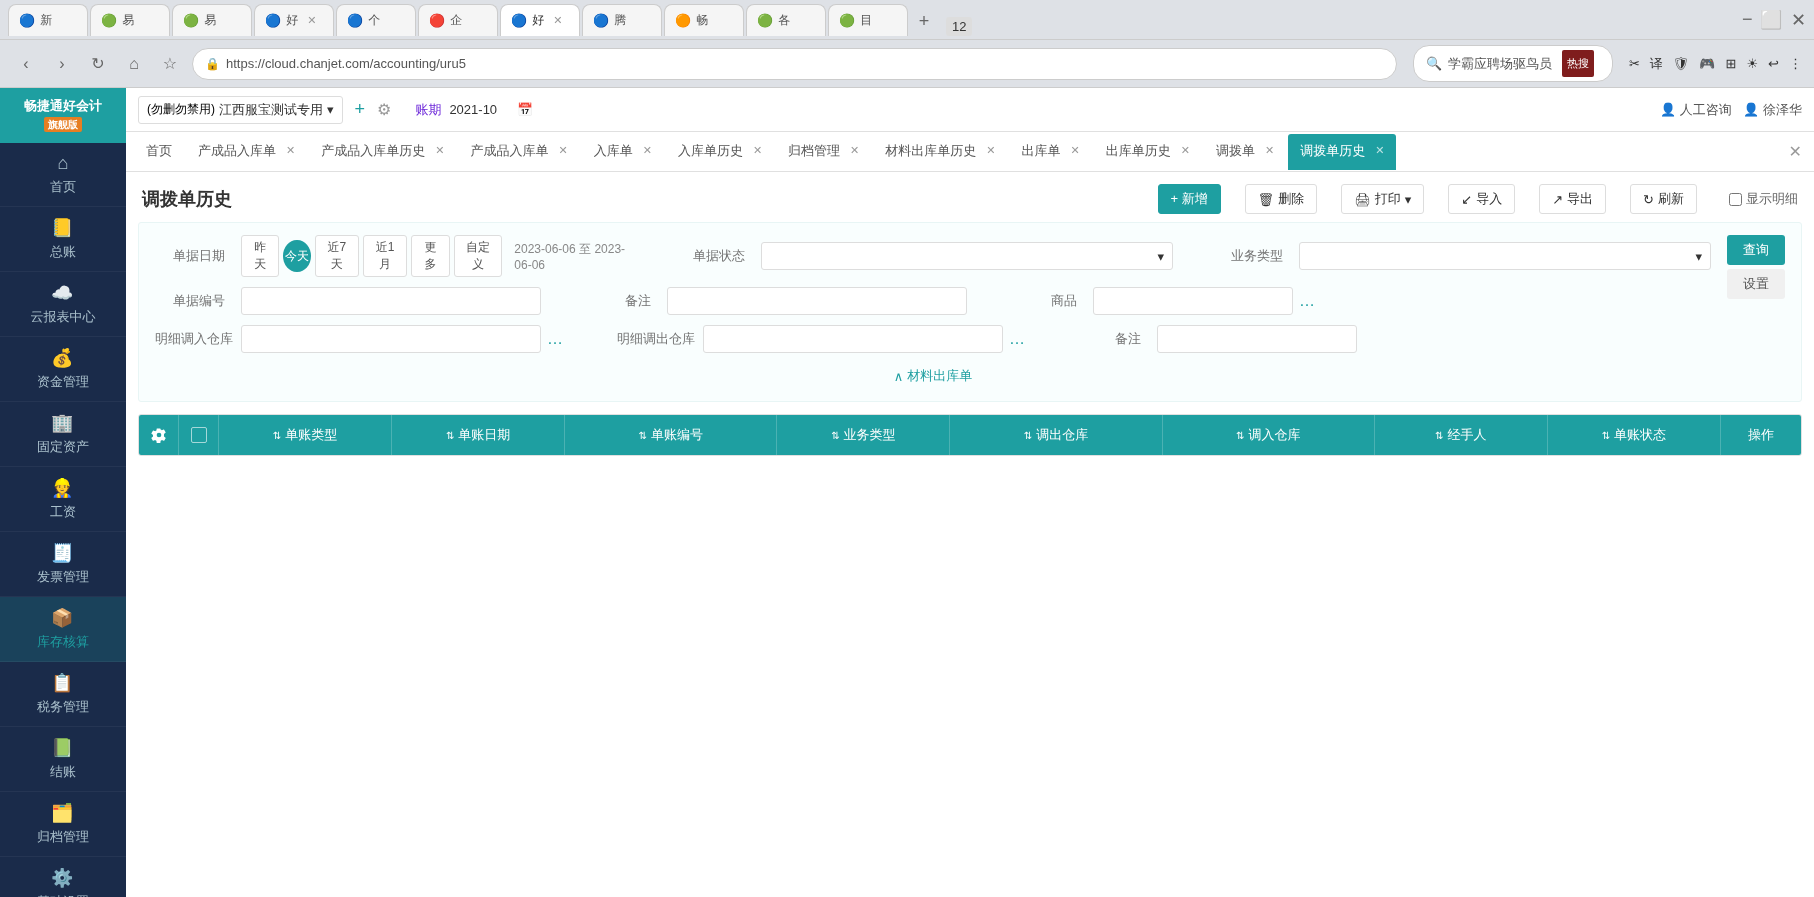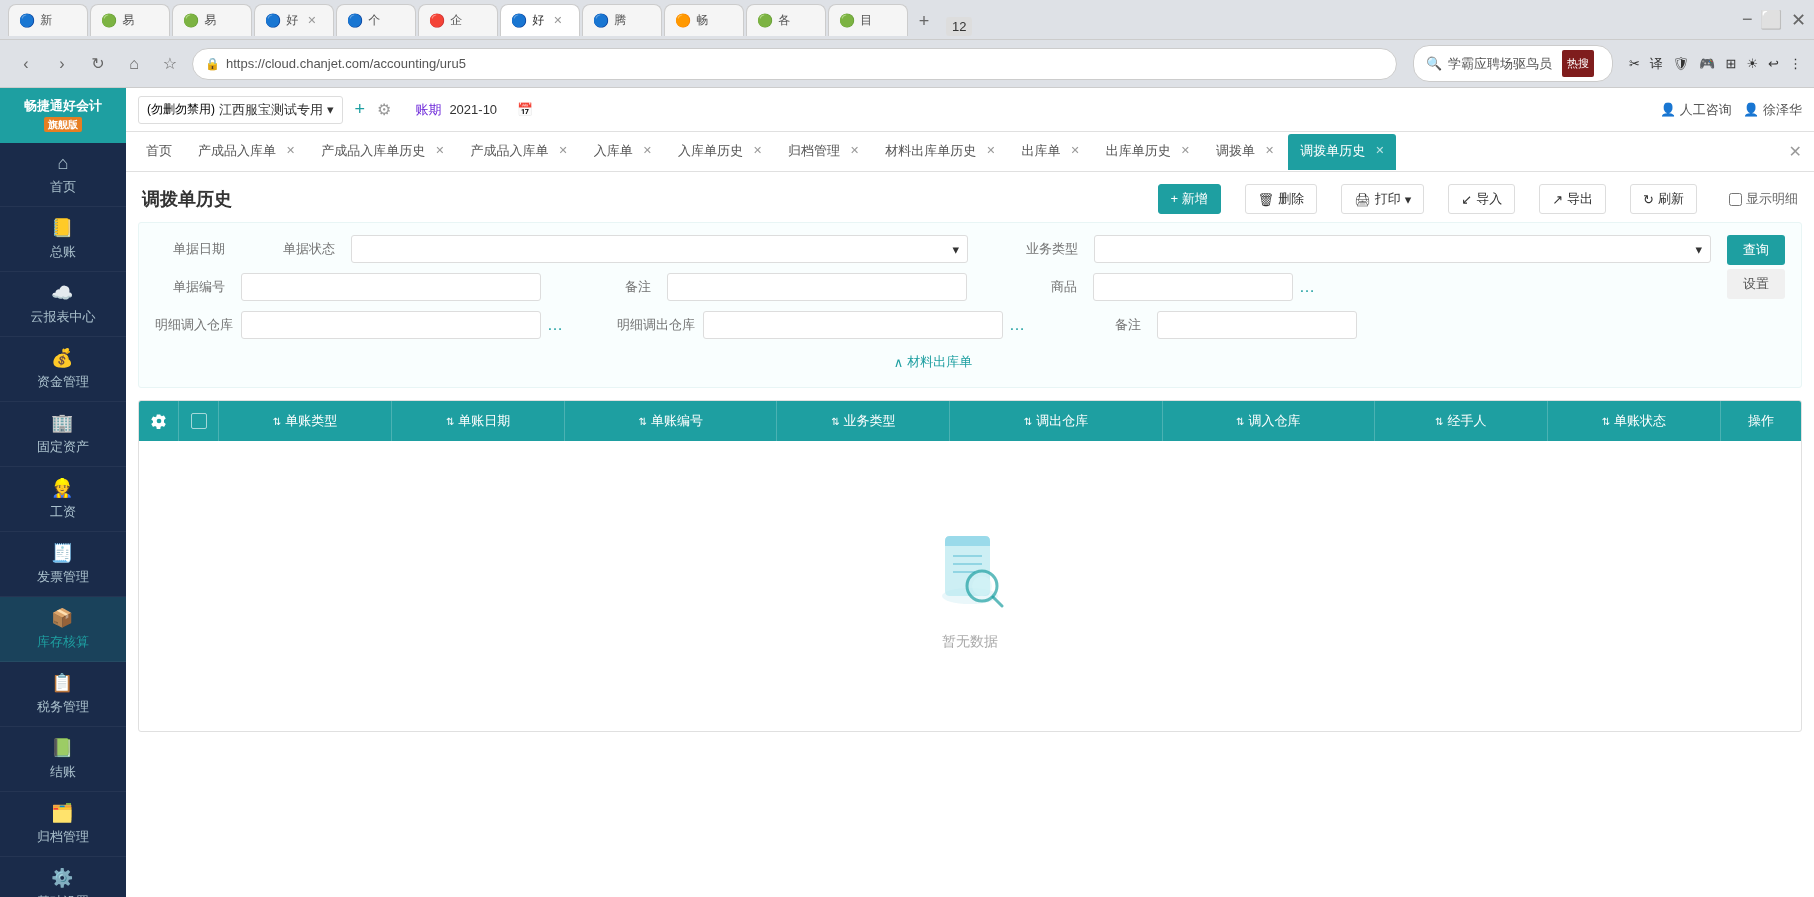--- a/index.html
+++ b/index.html
@@ -354,20 +354,29 @@
           </div>
         </div>
       </div>
 
       <div class="filter-area">
         <div style="display:flex;gap:16px;align-items:flex-start;">
           <div style="flex:1;">
 
             <div class="filter-row">
               <span class="filter-label">单据日期</span>
+              <div class="filter-date-group">
+                <button class="date-btn">昨天</button>
+                <button class="date-btn active" style="background: rgb(30, 159, 161); color: rgb(255, 255, 255); border: none; border-radius: 50%; width: 32px; height: 32px; display: inline-flex; align-items: center; justify-content: center; font-size: 12px; cursor: pointer; padding: 0px;">今天</button>
+                <button class="date-btn">近7天</button>
+                <button class="date-btn">近1月</button>
+                <button class="date-btn">更多</button>
+                <button class="date-btn">自定义</button>
+                <span class="date-range-text">2023-06-06 至 2023-06-06</span>
+              </div>
               <span class="filter-label" style="margin-left:24px;">单据状态</span>
               <div class="filter-select" style="min-width:220px;flex:1;">
                 <span style="color:#ccc;font-size:13px;"></span>
                 <span>▾</span>
               </div>
               <span class="filter-label" style="margin-left:24px;">业务类型</span>
               <div class="filter-select" style="min-width:220px;flex:1;">
                 <span style="color:#ccc;font-size:13px;"></span>
                 <span>▾</span>
               </div>
@@ -454,38 +463,17 @@
           </div>
           <div class="th-cell th-status">
             <span style="font-size:10px;">⇅</span>
             <span>单账状态</span>
           </div>
           <div class="th-cell th-action">
             <span>操作</span>
           </div>
         </div>
 
-        <div class="empty-state">
-          <div class="empty-icon">
-            
-            <svg width="100" height="100" viewBox="0 0 100 100">
-
-              <ellipse cx="50" cy="75" rx="28" ry="8" fill="#d6f0f5" opacity="0.5"></ellipse>
-
-              <path d="M25 20 Q25 15 30 15 L65 15 Q70 15 70 20 L70 70 Q70 75 65 75 L30 75 Q25 75 25 70 Z" fill="#b8e8f0" opacity="0.7"></path>
-              <path d="M25 20 Q25 15 30 15 L65 15 Q70 15 70 20 L70 25 L25 25 Z" fill="#8dd5e7" opacity="0.8"></path>
-
-              <line x1="33" y1="35" x2="62" y2="35" stroke="#6ac5d8" stroke-width="2" opacity="0.6"></line>
-              <line x1="33" y1="43" x2="62" y2="43" stroke="#6ac5d8" stroke-width="2" opacity="0.6"></line>
-              <line x1="33" y1="51" x2="55" y2="51" stroke="#6ac5d8" stroke-width="2" opacity="0.6"></line>
-
-              <circle cx="62" cy="65" r="15" fill="none" stroke="#1e9fa1" stroke-width="3" opacity="0.7"></circle>
-              <circle cx="62" cy="65" r="10" fill="#d6f5f8" opacity="0.5"></circle>
-              <line x1="73" y1="76" x2="82" y2="85" stroke="#1e9fa1" stroke-width="3" stroke-linecap="round" opacity="0.7"></line>
-            </svg>
-          </div>
-          <span class="empty-text">暂无数据</span>
-        </div>
       </div>
 
     </div>
   </div>
 </div>
 
 </body></html>

